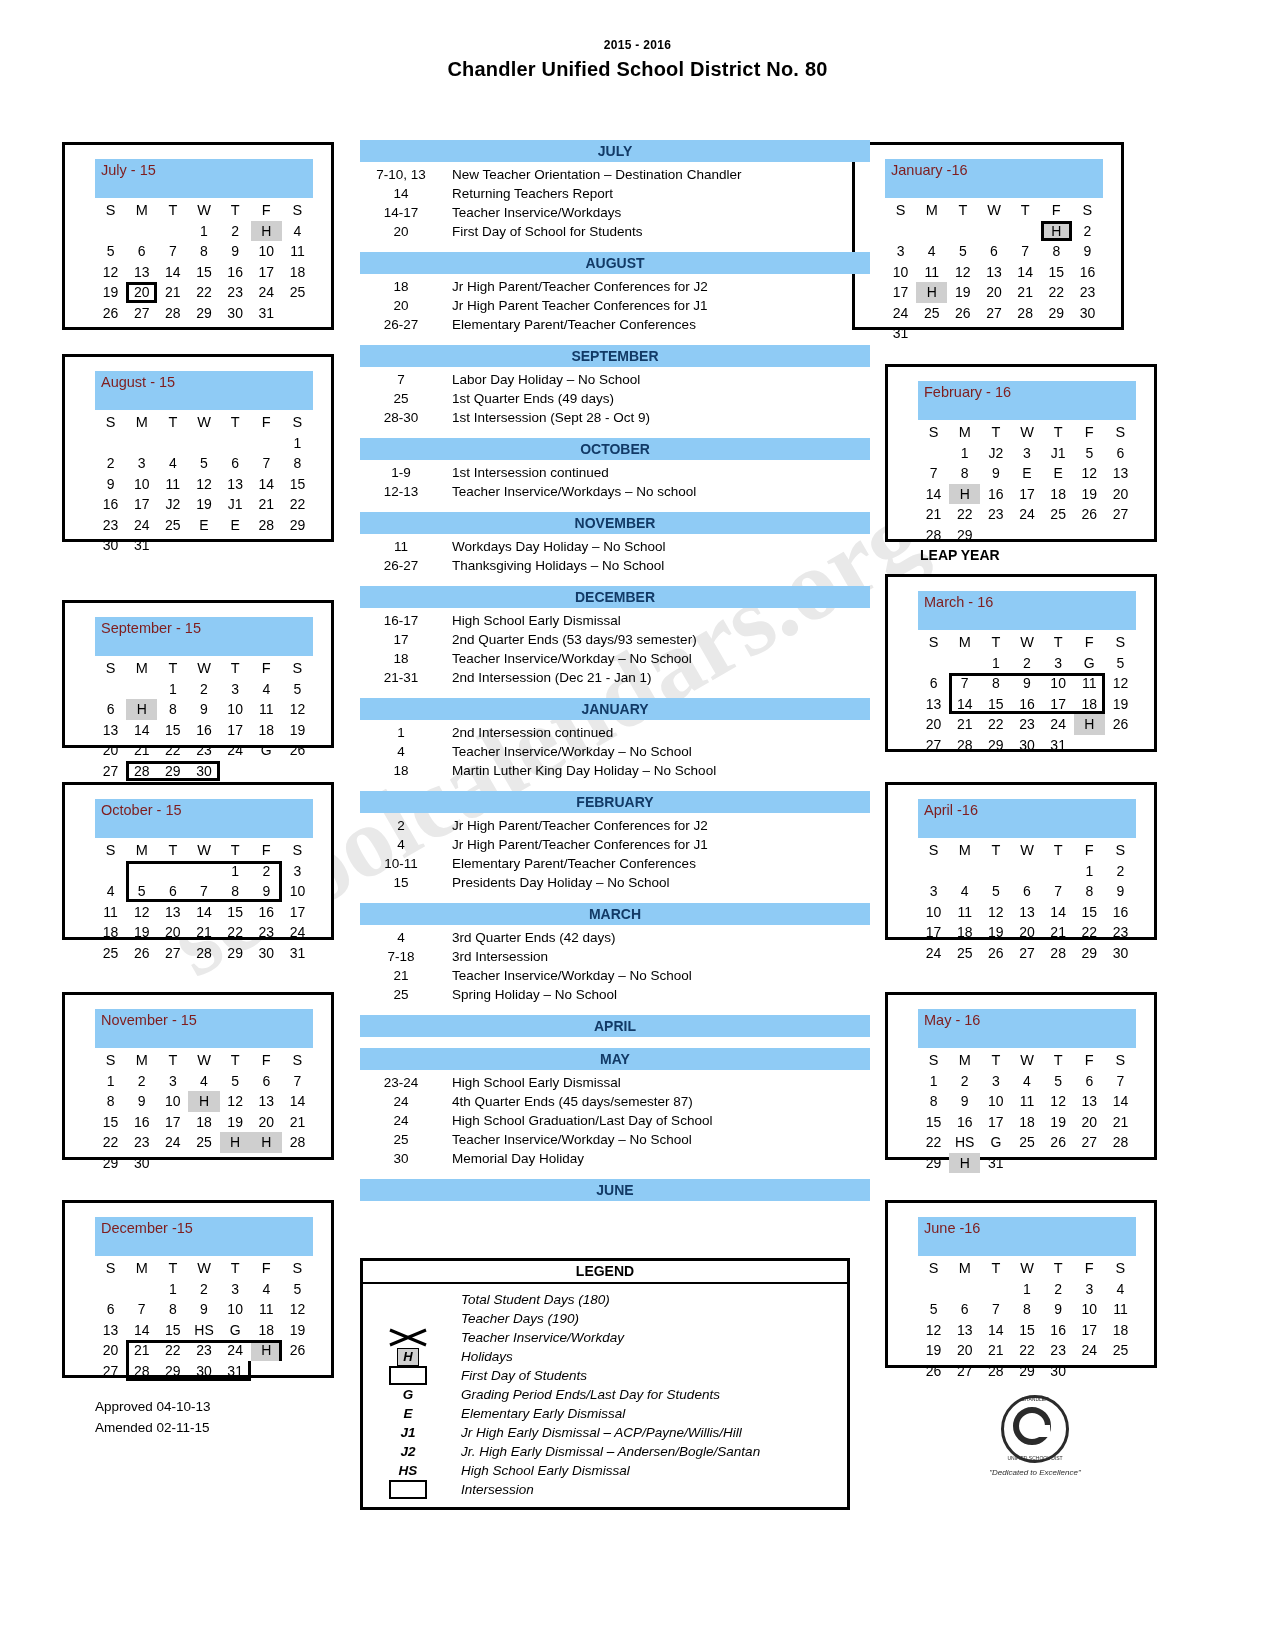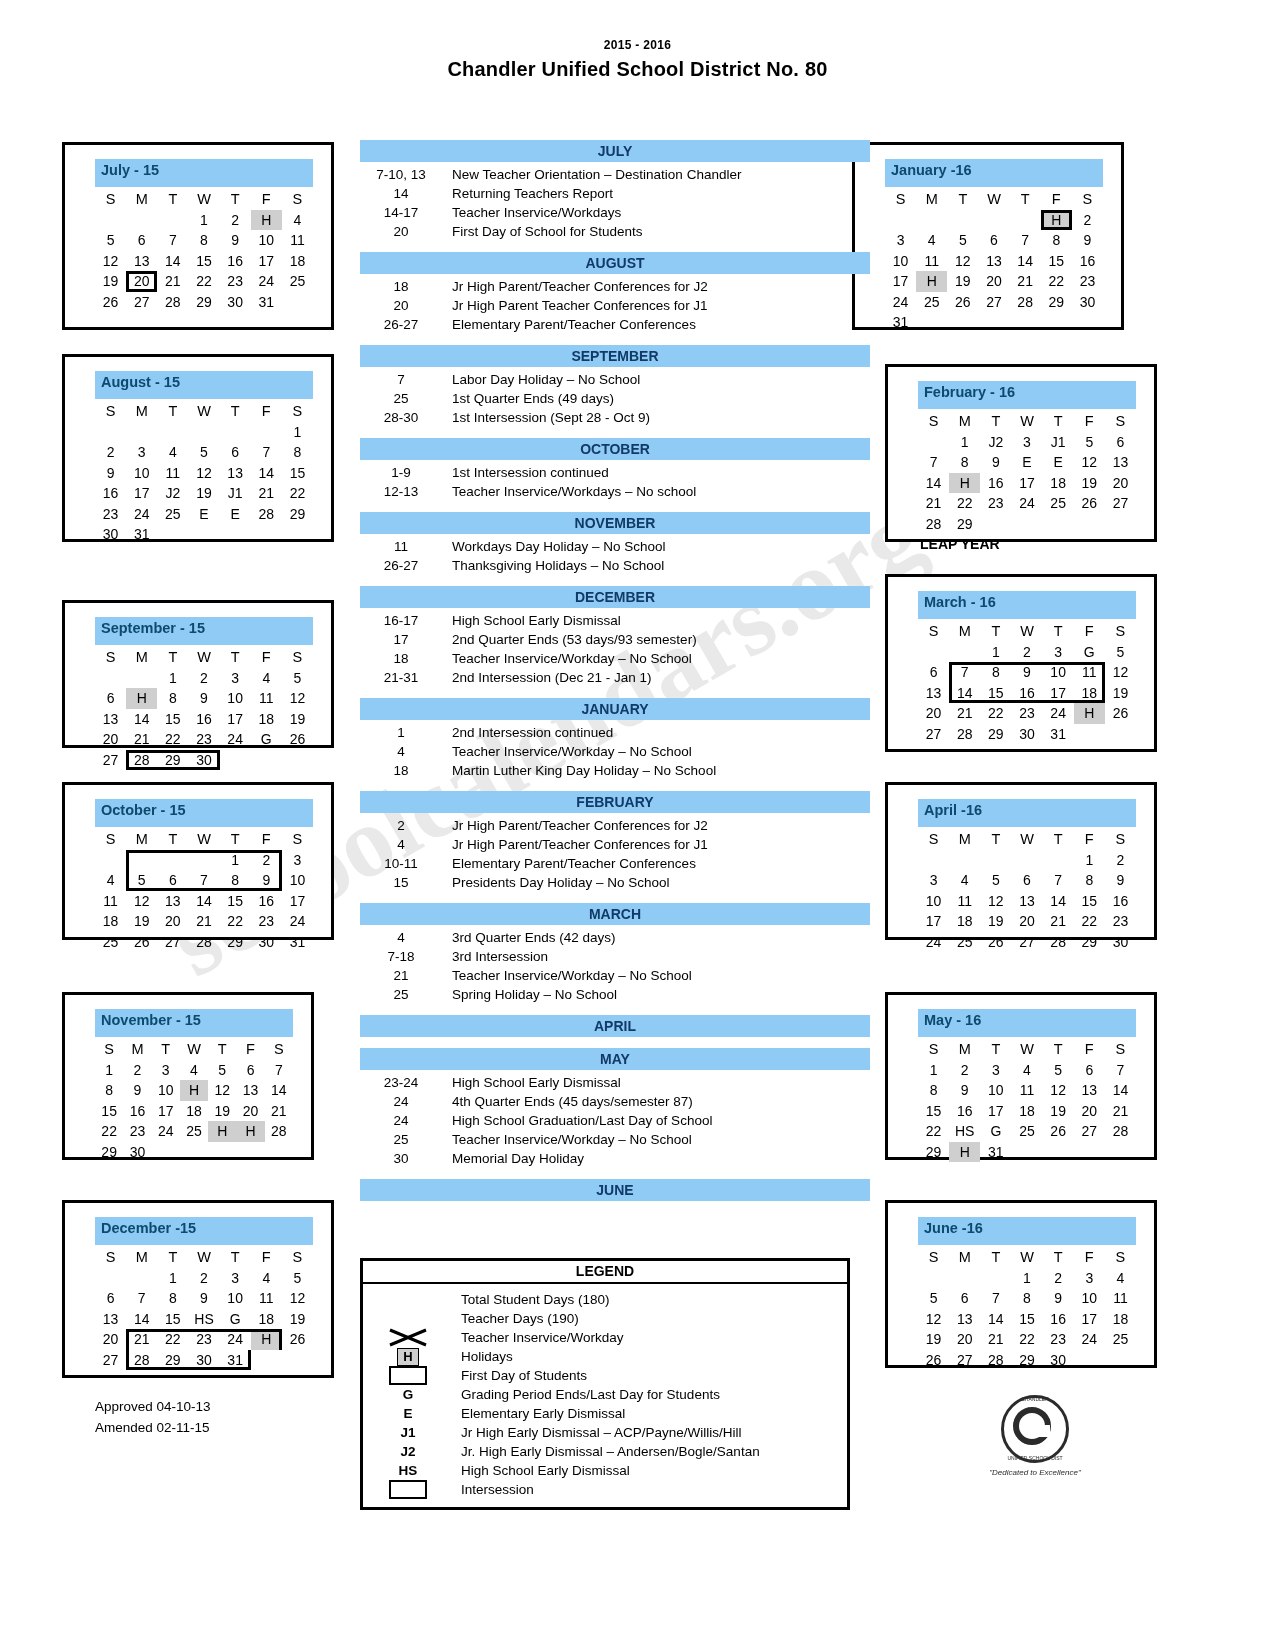--- a/index.html
+++ b/index.html
@@ -26,22 +26,22 @@
     font-family:"Liberation Serif", serif;
   }
 
   
   .month{
     position:absolute;border:3px solid #000;background:#fff;z-index:2;
     box-sizing:border-box;
   }
   .month-inner{padding:14px 18px 10px 30px;}
   .month-head{
-    background:#8fcbf5;color:#0c4a6e;font-weight:bold;font-size:14.5px;
-    padding:3px 0 9px 6px;margin-bottom:2px;
+    background:#8fcbf5;color:#7f1d1d;font-weight:normal;font-size:14.5px;
+    padding:3px 0 20px 6px;margin-bottom:2px;
   }
   table.cal{border-collapse:collapse;width:100%;table-layout:fixed;}
   table.cal td, table.cal th{
     text-align:center;font-size:14px;height:20.5px;width:14.28%;
     padding:0;font-weight:normal;position:relative;
   }
   table.cal th{font-size:14.5px;}
   td.mark{font-weight:bold;}
   td.hol{background:#cfcfcf;font-weight:bold;}
   .leapyear{font-weight:bold;font-size:14px;padding-left:2px;margin-top:2px;}
@@ -73,21 +73,21 @@
   
   .legend{
     position:absolute;left:360px;top:1258px;width:490px;
     border:3px solid #000;background:#fff;z-index:3;box-sizing:border-box;
   }
   .legend-title{
     text-align:center;font-weight:bold;font-size:14px;
     border-bottom:2px solid #000;padding:2px 0 3px;
   }
   .legend-rows{padding:6px 0 8px 0;}
-  .legend-row{display:flex;align-items:center;font-size:13.5px;line-height:19px;min-height:19px;}
+  .legend-row{display:flex;align-items:center;font-size:13.5px;line-height:19px;min-height:19px;font-style:italic;}
   .legend-sym{width:90px;flex:none;text-align:center;font-weight:bold;position:relative;height:19px;}
   .legend-text{flex:1;padding-left:8px;}
   .sym-h{display:inline-block;border:1.5px solid #000;background:#cfcfcf;padding:0 5px;font-weight:bold;font-size:13px;line-height:16px;}
   .sym-box{display:inline-block;border:2.5px solid #000;width:34px;height:15px;}
   .sym-x{display:inline-block;width:40px;height:19px;}
   .sym-x svg{display:block;}
 
   
   .approved{position:absolute;left:95px;top:1396px;font-size:13.5px;line-height:21px;z-index:2;}
 
@@ -378,21 +378,21 @@
           <td>28</td>
           <td>29</td>
           <td>30</td>
           <td>31</td>
         </tr>
       </tbody>
         </table>
     </div>
   </div>
 
-  <div class="month" style="left:62px;top:992px;width:252px;height:168px;">
+  <div class="month" style="left:62px;top:992px;width:272px;height:168px;">
     <div class="month-inner">
       <div class="month-head">November - 15</div>
       <table class="cal">
         <tbody>
             <tr>
           <th>S</th>
           <th>M</th>
           <th>T</th>
           <th>W</th>
           <th>T</th>

